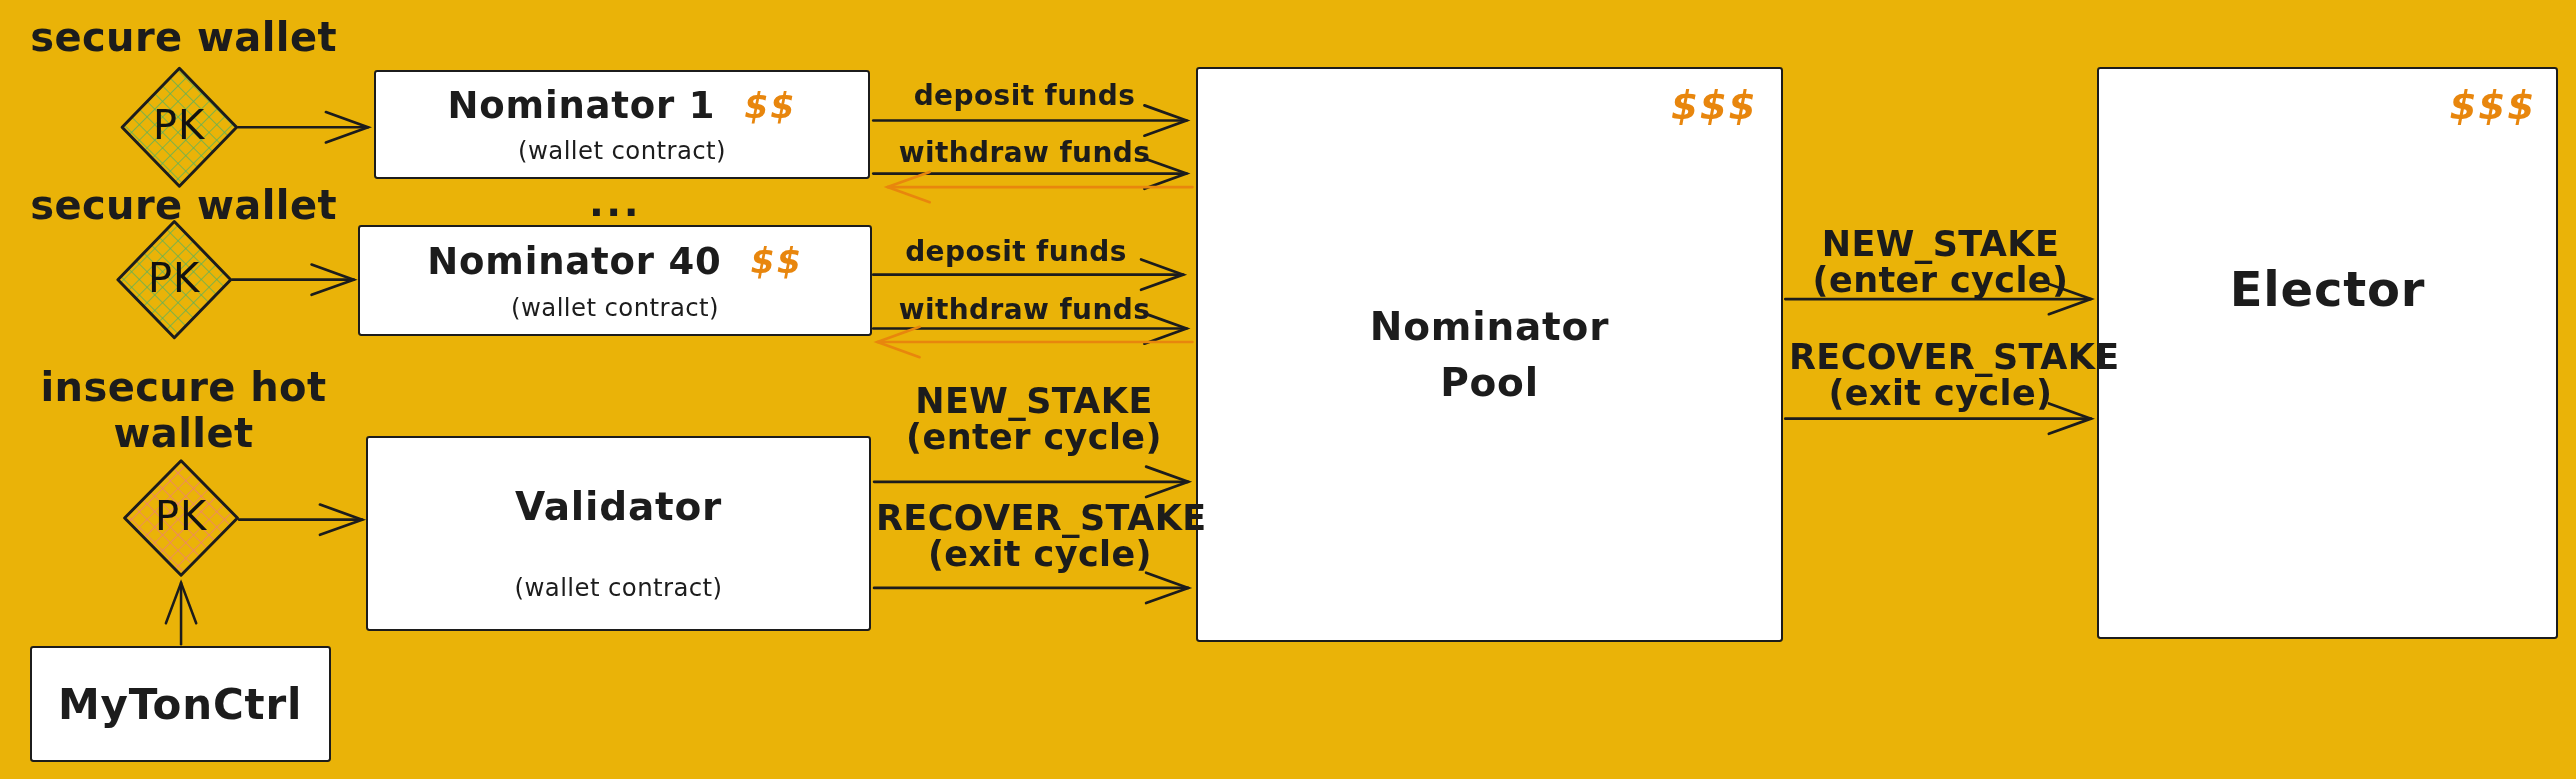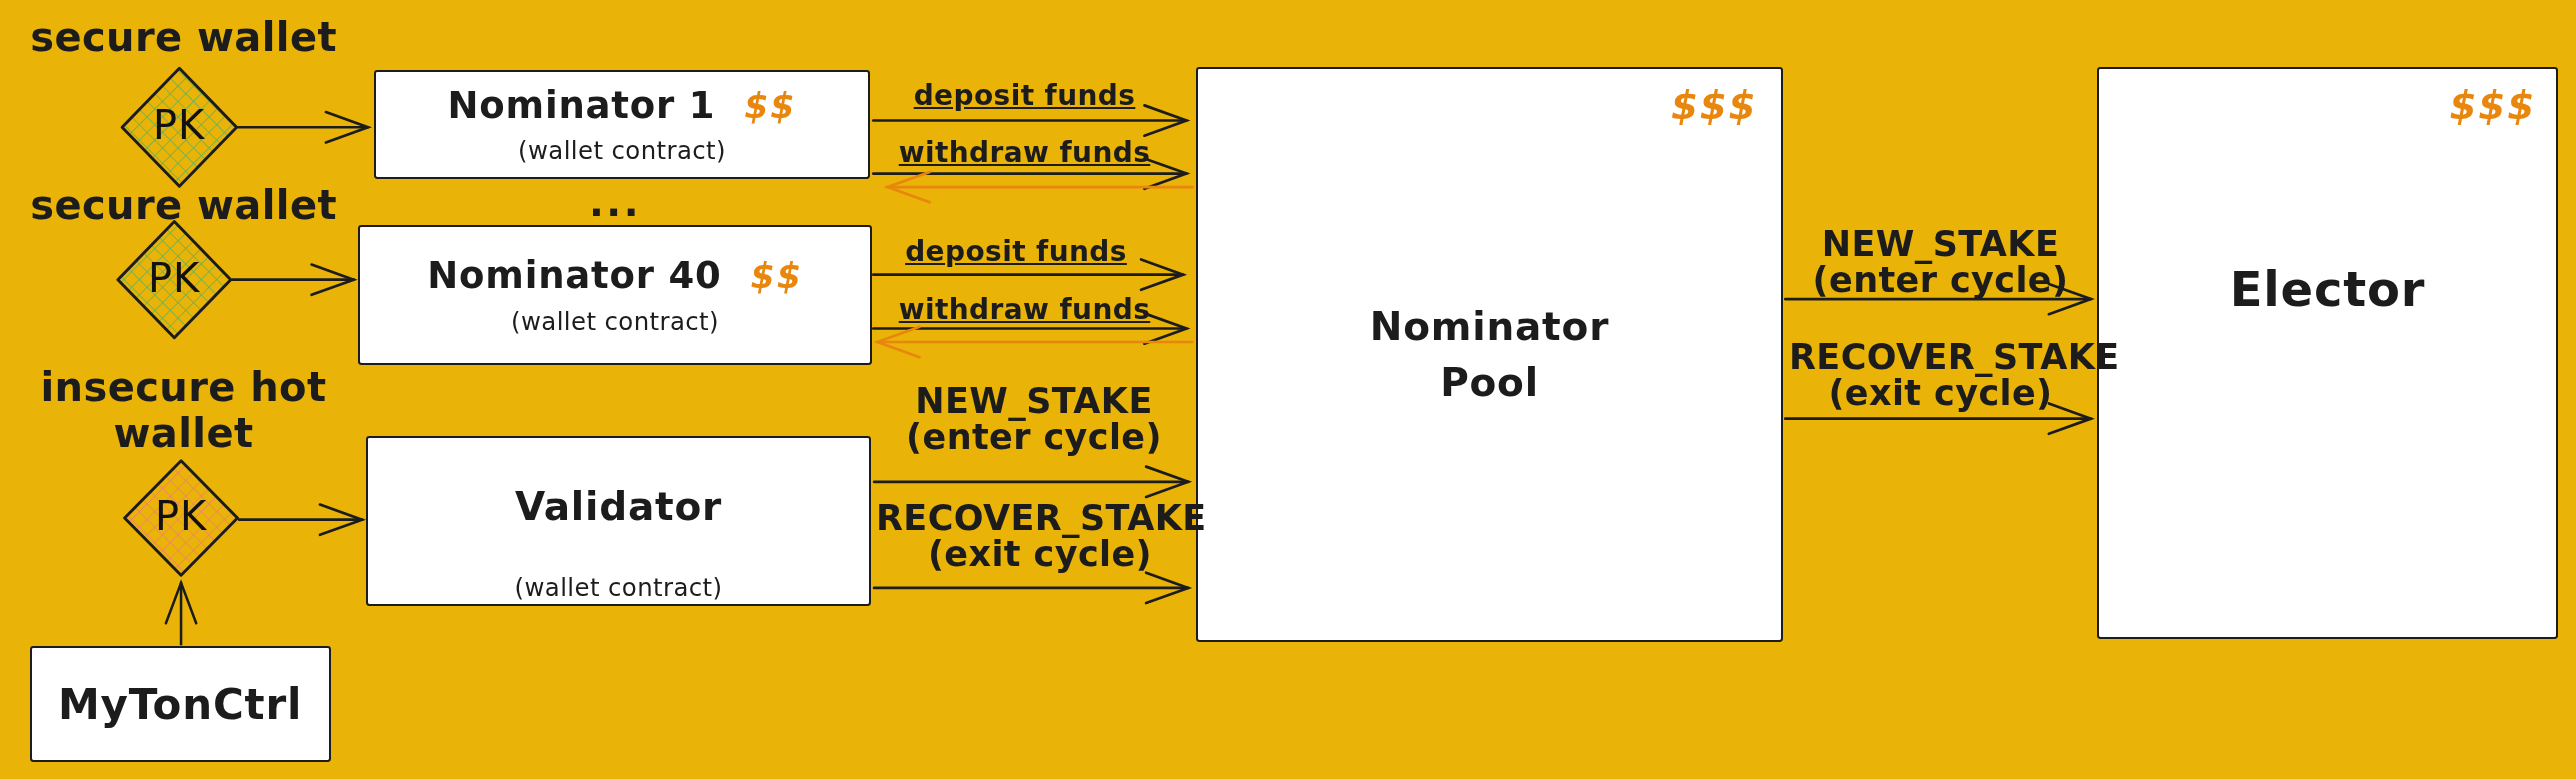--- a/index.html
+++ b/index.html
@@ -11,21 +11,21 @@
   .box{
     position:absolute;border:2.5px solid #1c1c1c;border-radius:3.4px;background:#ffffff;
     display:flex;flex-direction:column;align-items:center;box-sizing:border-box;
   }
   .box-title{font-size:37px;font-weight:bold;letter-spacing:0.8px;white-space:nowrap;}
   .box-sub{font-size:24.4px;letter-spacing:0.4px;white-space:nowrap;}
   .money{color:#e8860d;font-weight:bold;font-style:italic;letter-spacing:1.7px;}
   .money-inline{font-size:35px;margin-left:29px;}
   .money-corner{position:absolute;top:13.5px;right:23.6px;font-size:39px;}
   .free-label{position:absolute;text-align:center;font-size:40px;font-weight:bold;line-height:46px;letter-spacing:0.4px;}
-  .arrow-label{position:absolute;text-align:center;font-size:28px;font-weight:bold;letter-spacing:0.4px;white-space:nowrap;text-decoration:underline;}
+  .arrow-label{position:absolute;text-align:center;font-size:28px;font-weight:bold;letter-spacing:0.4px;white-space:nowrap;}
   .stake-label{position:absolute;text-align:center;font-size:35px;font-weight:bold;line-height:36px;letter-spacing:0.4px;white-space:nowrap;}
   .pk{
     position:absolute;transform:translate(-50%,-54%);font-size:40px;font-weight:normal;
     letter-spacing:0.8px;color:#111;text-align:right;
   }
   .ellipsis{position:absolute;font-size:39px;font-weight:bold;letter-spacing:2.5px;}
   .title-row{display:flex;align-items:center;}
   .pool-title{font-size:39px;font-weight:bold;line-height:56px;text-align:center;letter-spacing:0.8px;}
   .pool-sub{font-size:37px;font-weight:bold;letter-spacing:0.8px;}
   .elector-title{font-size:48px;font-weight:bold;letter-spacing:0.8px;}
@@ -137,29 +137,29 @@
   <span class="ellipsis" style="left:589px;top:180px;">...</span>
 
   <div class="box" style="left:374px;top:70px;width:496px;height:109px;justify-content:center;gap:8.4px;">
     <div class="title-row">
       <span class="box-title">Nominator 1</span>
       <span class="money money-inline">$$</span>
     </div>
     <div class="box-sub">(wallet contract)</div>
   </div>
 
-  <div class="box" style="left:358px;top:225px;width:514px;height:140px;justify-content:center;gap:10px;">
+  <div class="box" style="left:358px;top:225px;width:514px;height:111px;justify-content:center;gap:10px;">
     <div class="title-row">
       <span class="box-title">Nominator 40</span>
       <span class="money money-inline">$$</span>
     </div>
     <div class="box-sub">(wallet contract)</div>
   </div>
 
-  <div class="box" style="left:366px;top:436px;width:505px;height:170px;padding-top:46px;gap:44px;">
+  <div class="box" style="left:366px;top:436px;width:505px;height:195px;padding-top:46px;gap:44px;">
     <div class="box-title" style="font-size:39px;">Validator</div>
     <div class="box-sub">(wallet contract)</div>
   </div>
 
   <div class="box" style="left:29.5px;top:646px;width:301px;height:116px;justify-content:center;">
     <div class="myton-title">MyTonCtrl</div>
   </div>
 
   <div class="box" style="left:1196px;top:67px;width:587px;height:575px;justify-content:center;">
     <span class="money money-corner">$$$</span>

